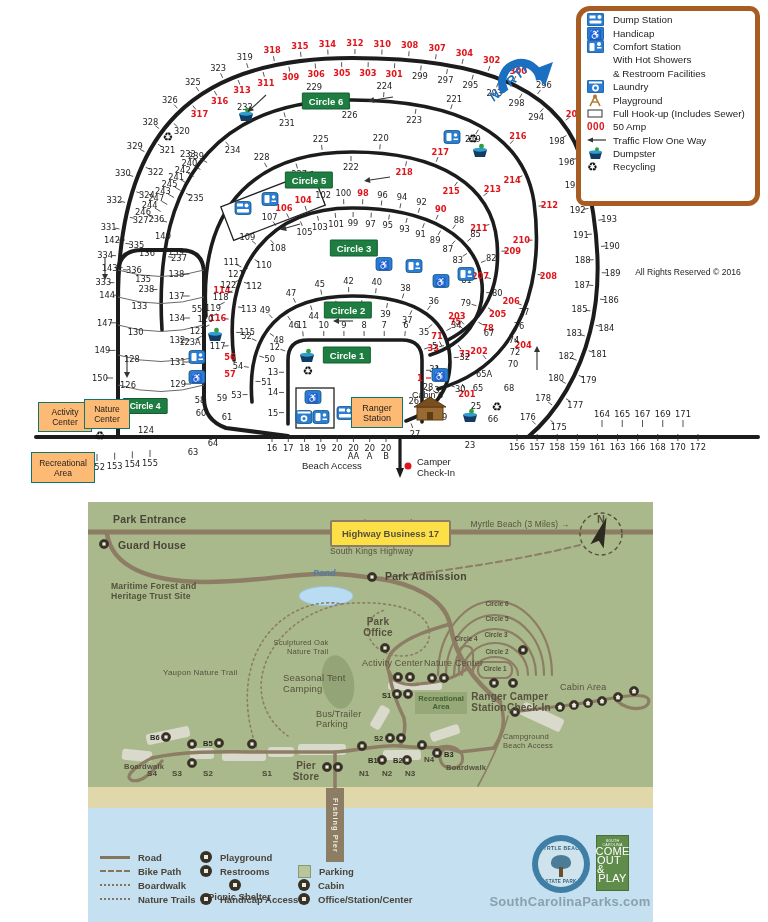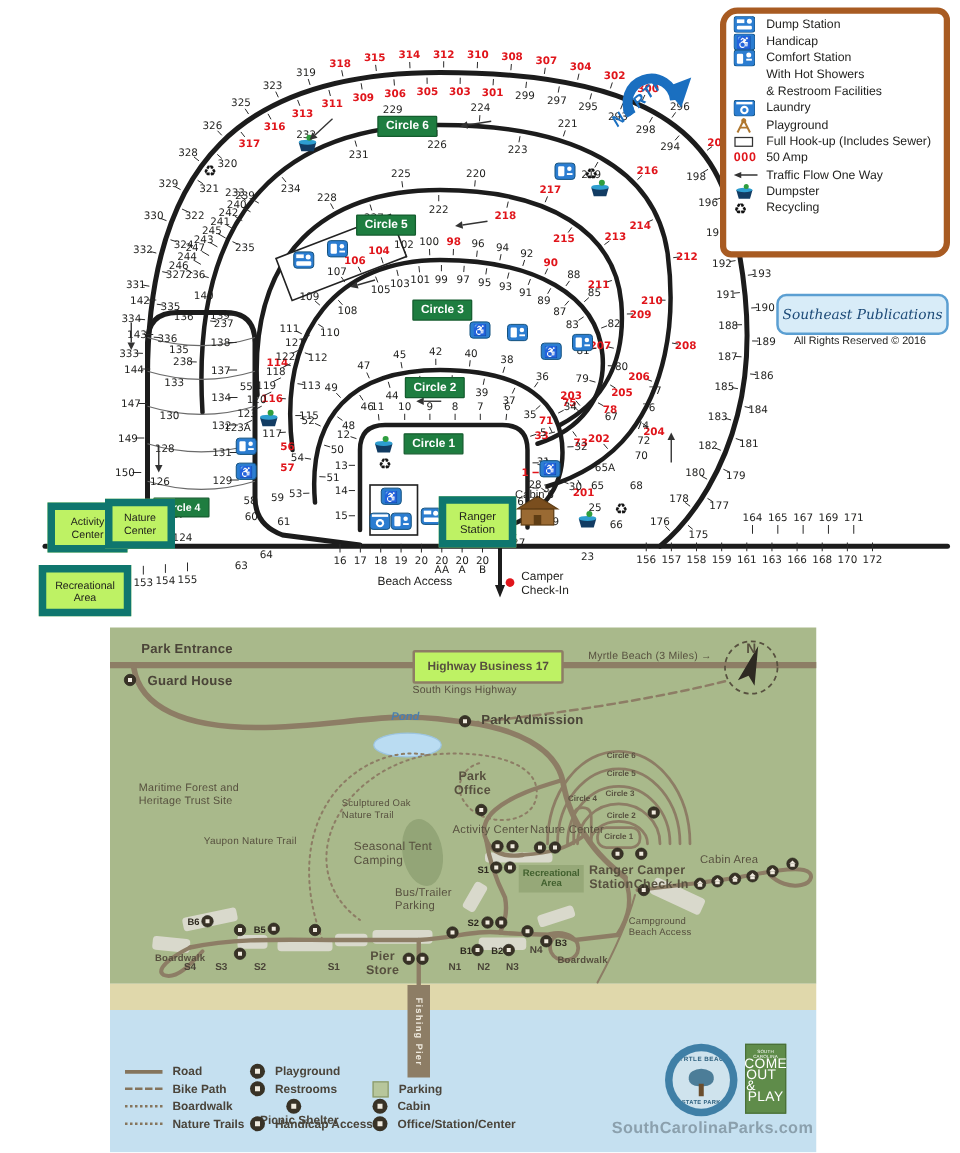--- a/index.html
+++ b/index.html
@@ -2,43 +2,43 @@
 <html><head>
 <meta charset="utf-8">
 <style>
   html,body{margin:0;padding:0;background:#ffffff;}
   .page{position:relative;width:768px;height:922px;background:#fff;font-family:"Liberation Sans",sans-serif;overflow:hidden;}
   .abs{position:absolute;}
   svg{display:block;}
   
   .cl-badge{position:absolute;background:#1e7d40;border:1px solid #145c2e;color:#fff;font-size:9.5px;font-weight:bold;
     display:flex;align-items:center;justify-content:center;transform:translate(-50%,-50%);white-space:nowrap;padding:2px 6px;border-radius:1px;}
-  .tan-box{position:absolute;background:#bef264;border:6px solid #0f766e;color:#1d1d1b;font-size:8.5px;line-height:10px;
+  .tan-box{position:absolute;background:#fdba74;border:1px solid #0f766e;color:#1d1d1b;font-size:8.5px;line-height:10px;
     display:flex;align-items:center;justify-content:center;text-align:center;white-space:pre-line;padding:1px 2px;}
   .plain-label{position:absolute;color:#1d1d1b;font-size:9.5px;white-space:pre-line;}
   
   .legend{position:absolute;left:576px;top:6px;width:184px;height:200px;border:5px solid #a85b22;border-radius:14px 10px 12px 9px;background:#fff;box-sizing:border-box;padding:2px 4px 0 6px;}
   .legend-title{color:#a03c14;font-weight:bold;font-size:21px;text-align:center;letter-spacing:1px;line-height:22px;}
   .legend-row{display:flex;align-items:center;height:13.4px;}
   .legend-ic{width:26px;flex:0 0 26px;display:flex;justify-content:flex-start;align-items:center;}
   .legend-lb{font-size:9.8px;color:#1d1d1b;white-space:nowrap;}
   .amp-ic{color:#e0151b;font-weight:bold;font-size:10px;letter-spacing:.5px;}
   .pub-box{position:absolute;left:621px;top:235px;width:134px;height:29px;background:#d8ecf8;border:2px solid #5b9fd2;border-radius:8px;
     display:flex;align-items:center;justify-content:center;}
   .pub-name{font-family:"DejaVu Serif",serif;font-style:italic;font-size:11px;color:#1c4a77;white-space:nowrap;}
   .pub-rights{position:absolute;left:610px;top:267px;width:156px;text-align:center;font-size:8.6px;color:#1d1d1b;}
   
   .pm-green{position:absolute;left:88px;top:502px;width:565px;height:285px;background:#a9b98b;}
   .pm-beach{position:absolute;left:88px;top:787px;width:565px;height:21px;background:#e0d8ab;}
   .pm-water{position:absolute;left:88px;top:808px;width:565px;height:114px;background:#c5e0f0;}
   .pm-label{position:absolute;color:#57503f;font-size:9px;font-weight:bold;white-space:pre-line;letter-spacing:.2px;}
   .pm-big{font-size:10.5px;color:#4a4438;}
   .pm-small{font-size:7.6px;}
-  .pm-center{text-align:left;transform:translateX(-50%);}
-  .hwy-box{position:absolute;left:330px;top:520px;width:117px;height:23px;background:#bef264;border:2px solid #8d7d65;border-radius:2px;
+  .pm-center{text-align:right;transform:translateX(-50%);}
+  .hwy-box{position:absolute;left:330px;top:520px;width:117px;height:23px;background:#fde047;border:2px solid #8d7d65;border-radius:2px;
     display:flex;align-items:center;justify-content:center;font-size:9.5px;color:#57503f;font-weight:bold;}
   .rec-box{position:absolute;left:415px;top:692px;width:52px;height:22px;background:#96a878;color:#42612f;font-size:7.6px;font-weight:bold;
     display:flex;align-items:center;justify-content:center;text-align:center;white-space:pre-line;line-height:8px;}
   .pond-lb{position:absolute;color:#4b7fae;font-size:9px;font-style:italic;font-weight:bold;}
   .pier{position:absolute;left:326px;top:788px;width:18px;height:74px;background:#8d7d65;display:flex;align-items:center;justify-content:center;}
   .pier span{writing-mode:vertical-rl;color:#efeade;font-size:7.5px;font-weight:bold;letter-spacing:1px;}
   .sec-lb{position:absolute;color:#4a4438;font-size:8px;font-weight:bold;transform:translateX(-50%);}
   .mk-lb{position:absolute;color:#2e2a20;font-size:7.5px;font-weight:bold;}
   
   .wl-row{position:absolute;display:flex;align-items:center;height:12px;}
@@ -855,23 +855,20 @@
           </svg>
         </span>
       <span class="legend-lb">Dumpster</span>
     </div>
     <div class="legend-row">
       <span class="legend-ic" style="font-size:12px;color:#111;">♻</span>
       <span class="legend-lb">Recycling</span>
     </div>
   </div>
 
-  <div class="pub-box">
-    <span class="pub-name">Southeast Publications</span>
-  </div>
   <div class="pub-rights">All Rights Reserved © 2016</div>
 
   <div class="cl-badge" style="left:347px;top:355px;">Circle 1</div>
   <div class="cl-badge" style="left:348px;top:310px;">Circle 2</div>
   <div class="cl-badge" style="left:354px;top:248px;">Circle 3</div>
   <div class="cl-badge" style="left:145px;top:406px;font-size:8.5px;">Circle 4</div>
   <div class="cl-badge" style="left:309px;top:180px;">Circle 5</div>
   <div class="cl-badge" style="left:326px;top:101px;">Circle 6</div>
 
   <div class="tan-box" style="left:38px;top:402px;width:48px;height:26px;">Activity
@@ -1047,21 +1044,21 @@
   <div class="pm-label pm-big" style="left:113px;top:513px;">Park Entrance</div>
   <div class="pm-label pm-big" style="left:118px;top:539px;">Guard House</div>
   <div class="pm-label pm-center" style="left:374px;top:518px;font-size:8.4px;font-weight:normal;">← Huntington Beach
 State Park (17 Miles)</div>
   <div class="hwy-box">Highway Business 17</div>
   <div class="pm-label" style="left:330px;top:546px;font-weight:normal;font-size:8.4px;">South Kings Highway</div>
   <div class="pm-label pm-center" style="left:520px;top:519px;font-size:8.4px;font-weight:normal;">Myrtle Beach (3 Miles) →</div>
   <div class="pm-label" style="left:597px;top:513px;font-size:11px;">N</div>
   <div class="pm-label pm-big" style="left:385px;top:570px;">Park Admission</div>
   <div class="pond-lb" style="left:313px;top:568px;">Pond</div>
-  <div class="pm-label" style="left:111px;top:625px;font-weight:normal;font-size:8.6px;">Maritime Forest and
+  <div class="pm-label" style="left:111px;top:581px;font-weight:bold;font-size:8.6px;">Maritime Forest and
 Heritage Trust Site</div>
   <div class="pm-label pm-center pm-small" style="left:301px;top:638px;font-weight:normal;">Sculptured Oak
 Nature Trail</div>
   <div class="pm-label" style="left:163px;top:668px;font-weight:normal;font-size:8px;">Yaupon Nature Trail</div>
   <div class="pm-label" style="left:283px;top:672px;font-weight:normal;font-size:9.5px;">Seasonal Tent
 Camping</div>
   <div class="pm-label pm-center" style="left:378px;top:616px;font-size:10px;text-align:center;">Park
 Office</div>
   <div class="pm-label" style="left:362px;top:658px;font-weight:normal;font-size:9px;">Activity Center</div>
   <div class="pm-label" style="left:424px;top:658px;font-weight:normal;font-size:9px;">Nature Center</div>

